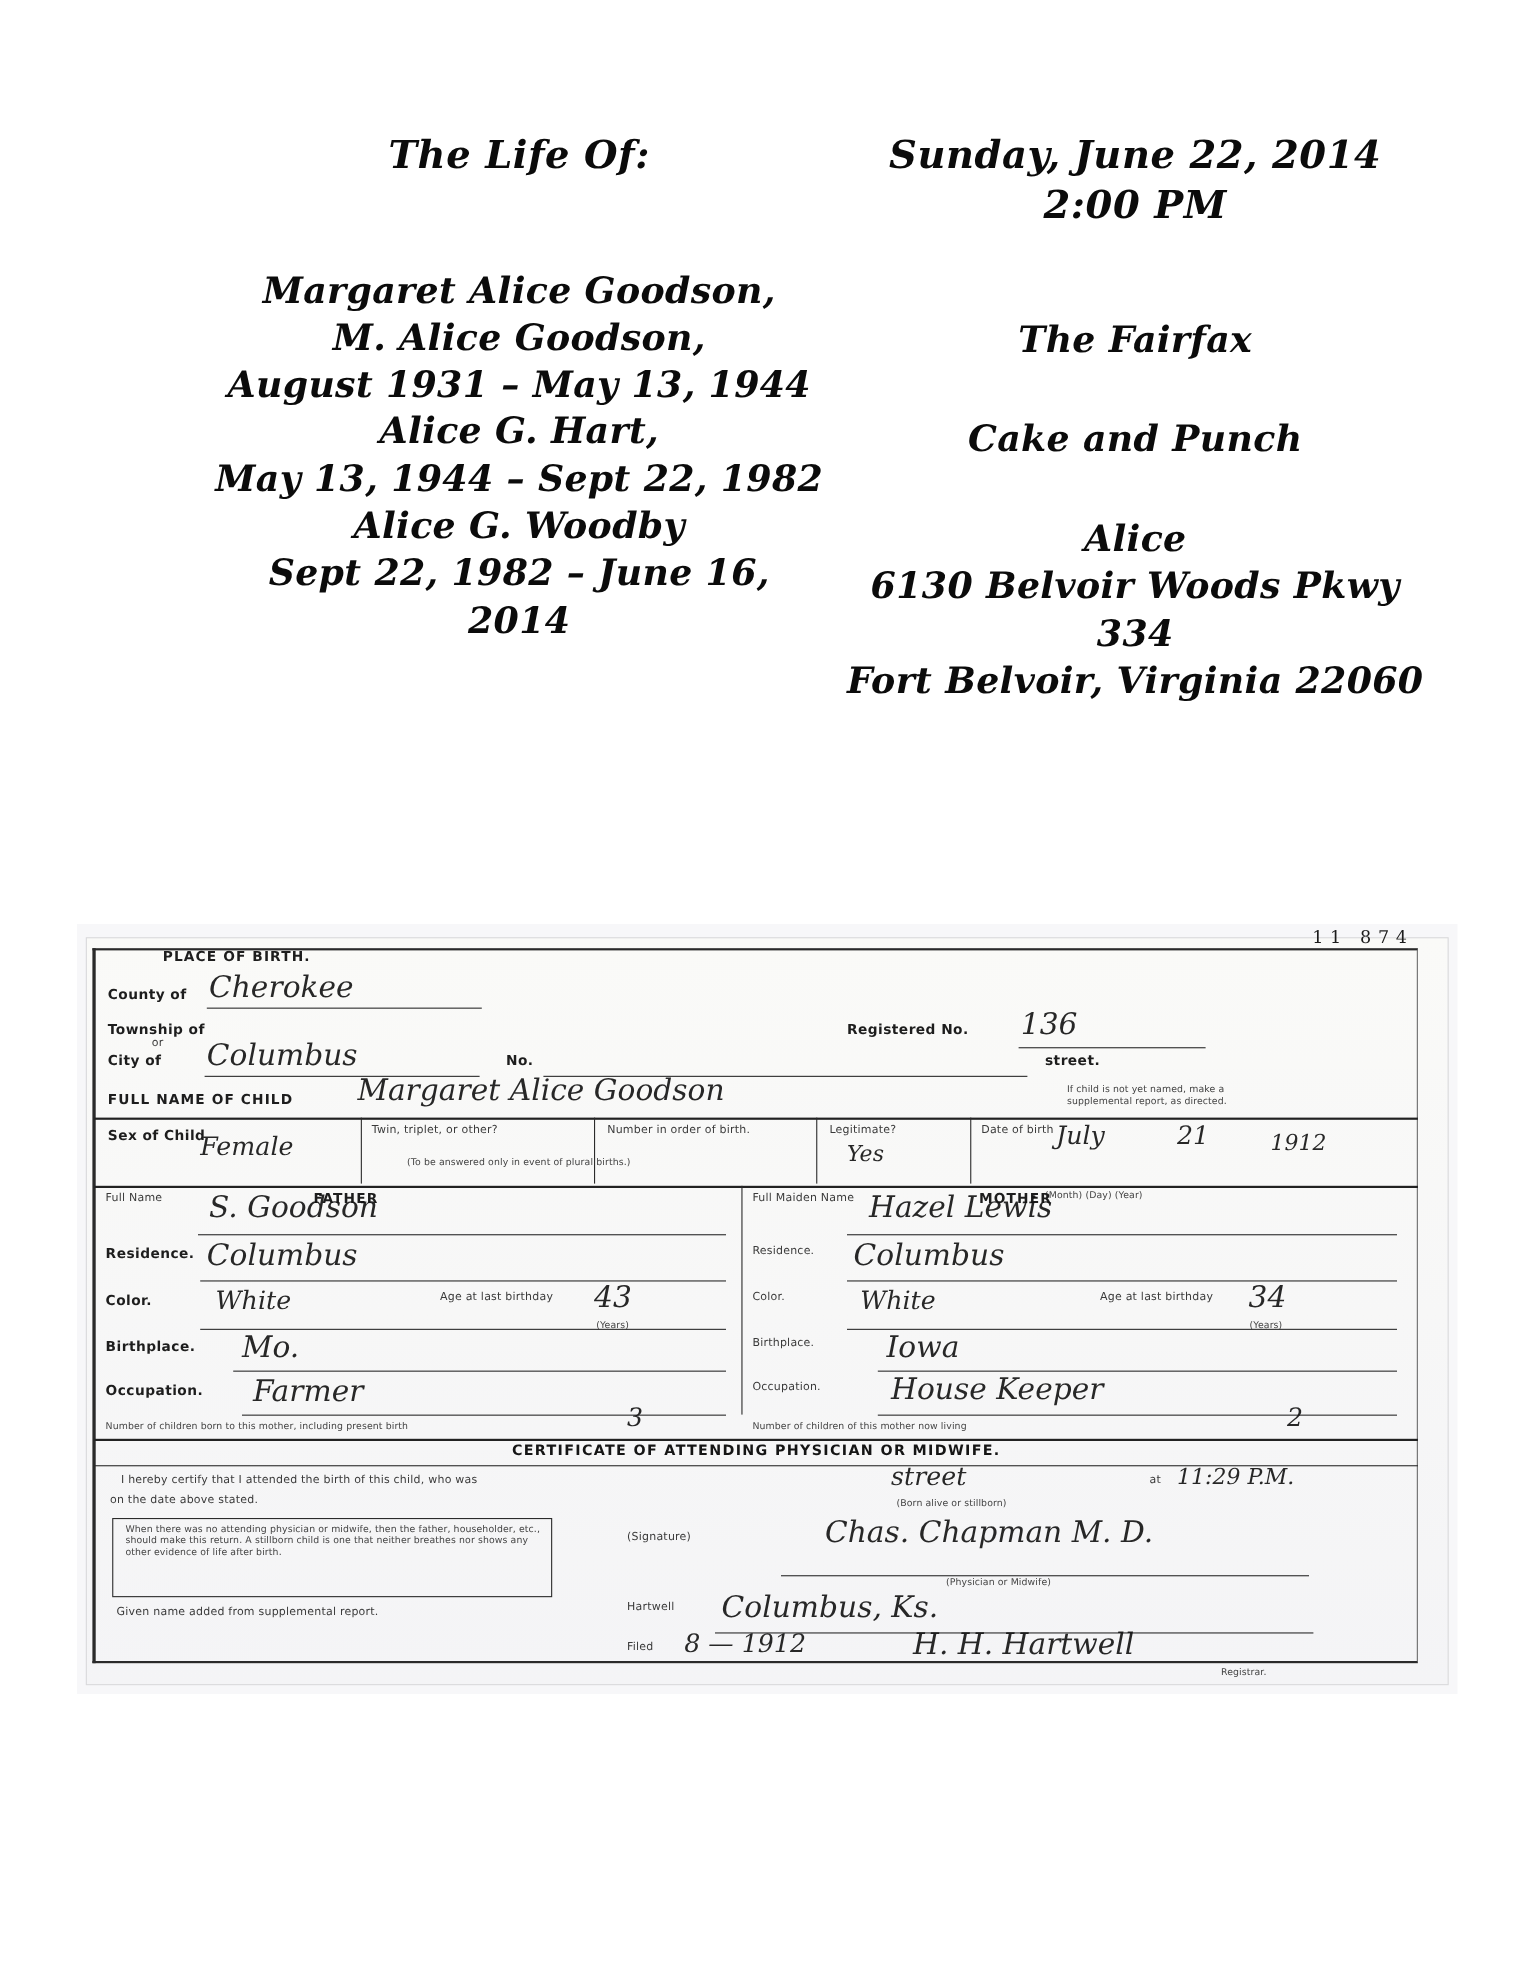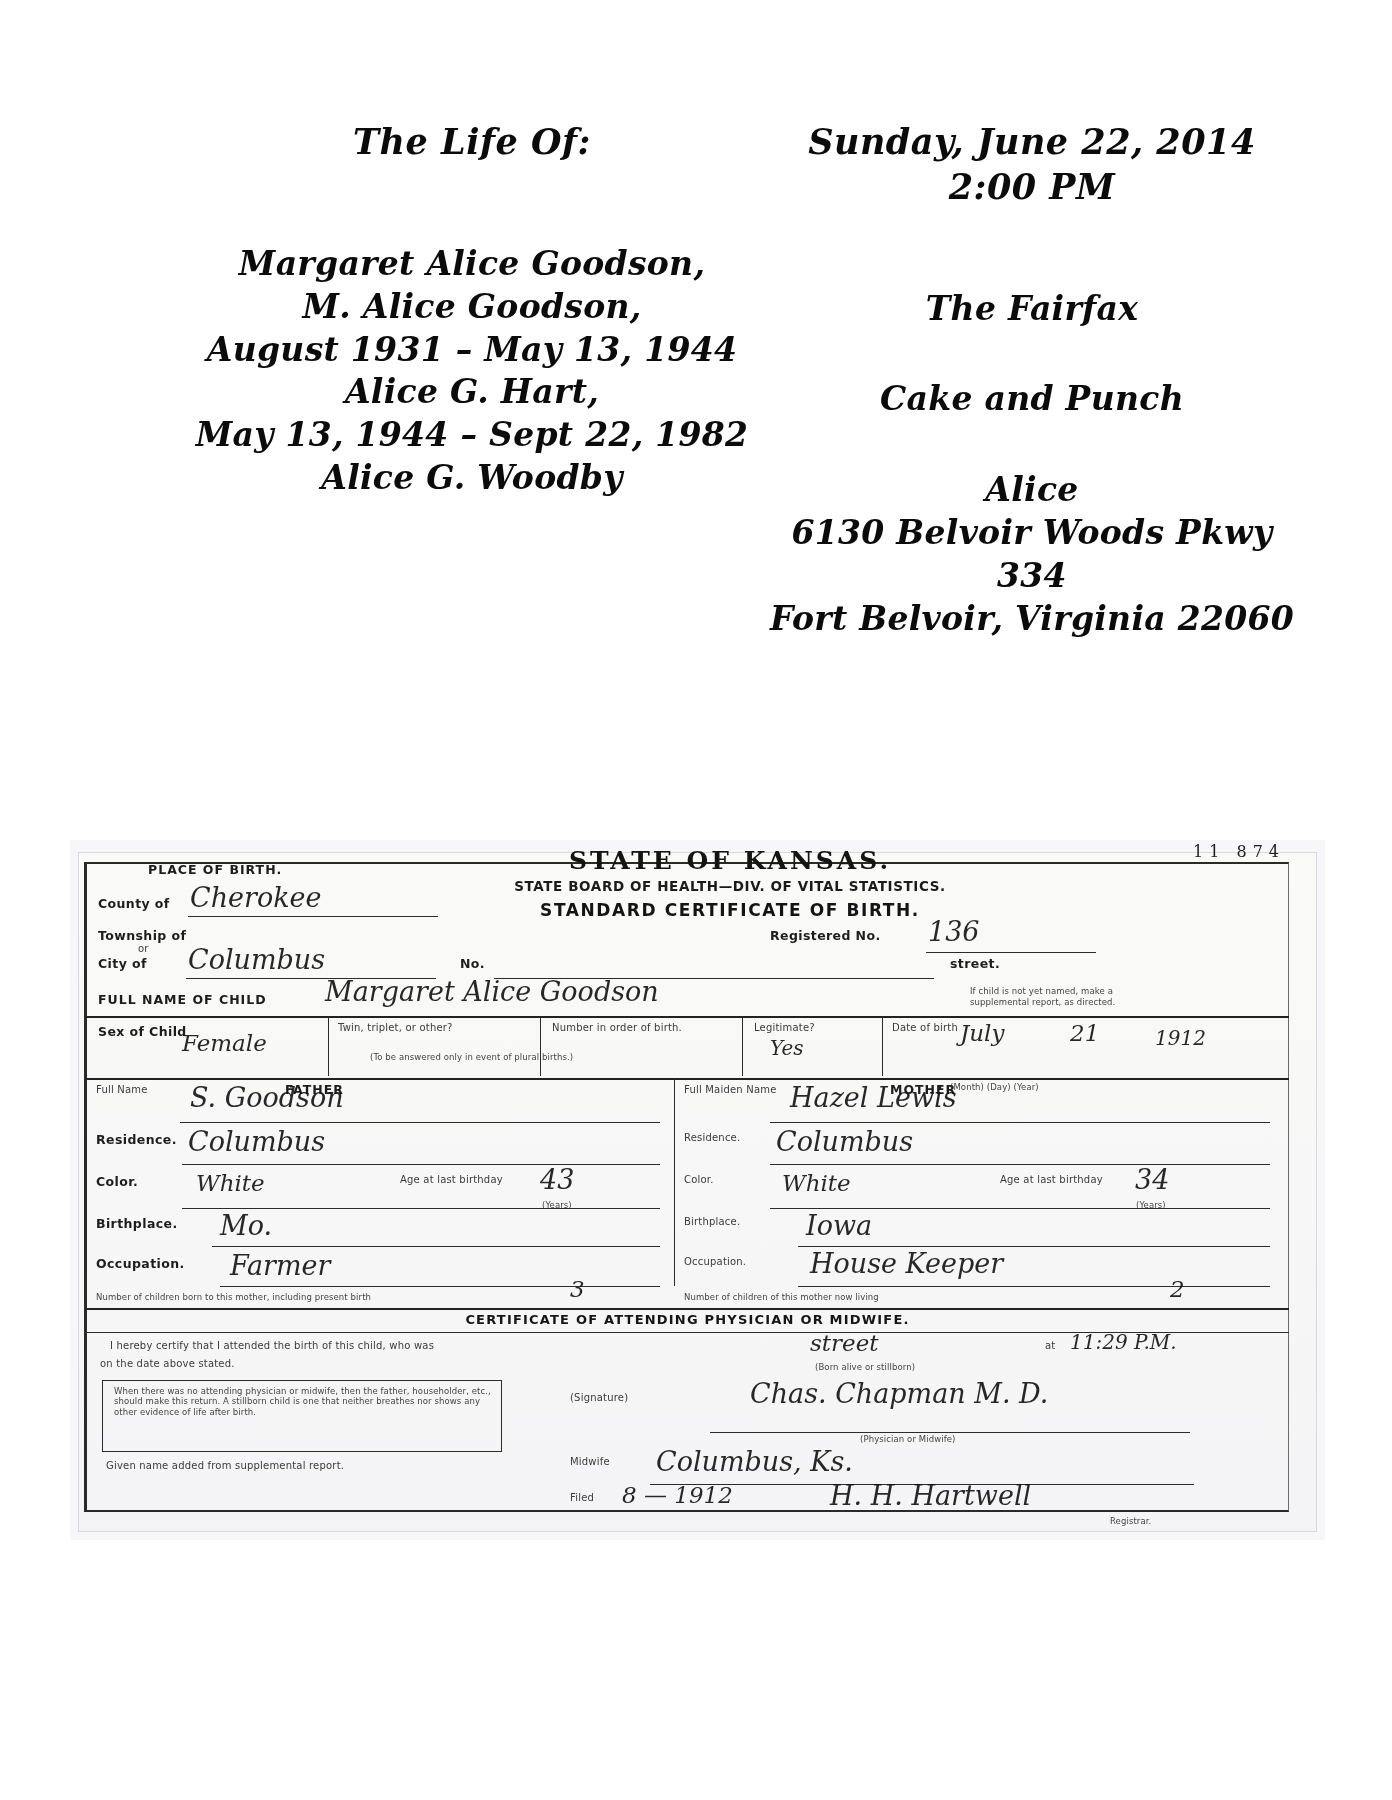--- a/index.html
+++ b/index.html
@@ -229,20 +229,21 @@
     <div class="col left">
       <div class="script-lg">The Life Of:</div>
       <div class="gap-lg"></div>
       <div class="name-block">
         <div class="script-md line">Margaret Alice Goodson,</div>
         <div class="script-md line">M. Alice Goodson,</div>
         <div class="script-md line">August 1931 – May 13, 1944</div>
         <div class="script-md line">Alice G. Hart,</div>
         <div class="script-md line">May 13, 1944 – Sept 22, 1982</div>
         <div class="script-md line">Alice G. Woodby</div>
+        <div class="script-md line">Sept 22, 1982 – June 16, 2014</div>
       </div>
     </div>
 
     <div class="col right">
       <div class="script-lg">Sunday, June 22, 2014</div>
       <div class="script-lg">2:00 PM</div>
       <div class="gap-lg"></div>
       <div class="script-md">The Fairfax</div>
       <div class="gap-md"></div>
       <div class="script-md">Cake and Punch</div>
@@ -252,25 +253,20 @@
       <div class="script-md">Fort Belvoir, Virginia  22060</div>
     </div>
 
   </div>
 
   <div class="certificate-wrap">
     <div class="certificate blur">
       <div class="cert-paper"></div>
       <div class="cert-border"></div>
 
-      <div class="cert-title">
-        <div class="t1">STATE OF KANSAS.</div>
-        <div class="t2">STATE BOARD OF HEALTH—DIV. OF VITAL STATISTICS.</div>
-        <div class="t3">STANDARD CERTIFICATE OF BIRTH.</div>
-      </div>
       <div class="cert-number">11  874</div>
 
       <div class="lbl caps" style="left:78px; top:22px;">PLACE OF BIRTH.</div>
       <div class="lbl" style="left:28px; top:56px;">County of</div>
       <span class="hand h1" style="left:120px; top:42px;">Cherokee</span>
       <div class="rule" style="left:118px; top:76px; width:250px;"></div>
 
       <div class="lbl" style="left:28px; top:88px;">Township of</div>
       <div class="lbl small" style="left:68px; top:103px;">or</div>
       <div class="lbl" style="left:28px; top:116px;">City of</div>
@@ -377,21 +373,21 @@
 
       <div class="dotted-box" style="left:32px; top:540px; width:400px; height:72px;"></div>
       <div class="tiny" style="left:44px; top:546px; width:380px; white-space:normal; line-height:1.22;">When there was no attending physician or midwife, then the father, householder, etc., should make this return. A stillborn child is one that neither breathes nor shows any other evidence of life after birth.</div>
 
       <div class="lbl small" style="left:500px; top:552px;">(Signature)</div>
       <span class="hand h1" style="left:680px; top:538px;">Chas. Chapman M. D.</span>
       <div class="rule" style="left:640px; top:592px; width:480px;"></div>
       <div class="tiny" style="left:790px; top:594px;">(Physician or Midwife)</div>
 
       <div class="lbl small" style="left:36px; top:620px;">Given name added from supplemental report.</div>
-      <div class="lbl small" style="left:500px; top:616px;">Midwife</div>
+      <div class="lbl small" style="left:500px; top:616px;">Hartwell</div>
       <span class="hand h1" style="left:586px; top:606px;">Columbus, Ks.</span>
       <div class="rule" style="left:580px; top:644px; width:544px;"></div>
 
       <div class="lbl small" style="left:500px; top:652px;">Filed</div>
       <span class="hand h2" style="left:552px; top:642px;">8 — 1912</span>
       <span class="hand h1" style="left:760px; top:640px;">H. H. Hartwell</span>
       <div class="tiny" style="left:1040px; top:676px;">Registrar.</div>
     </div>
   </div>
 

